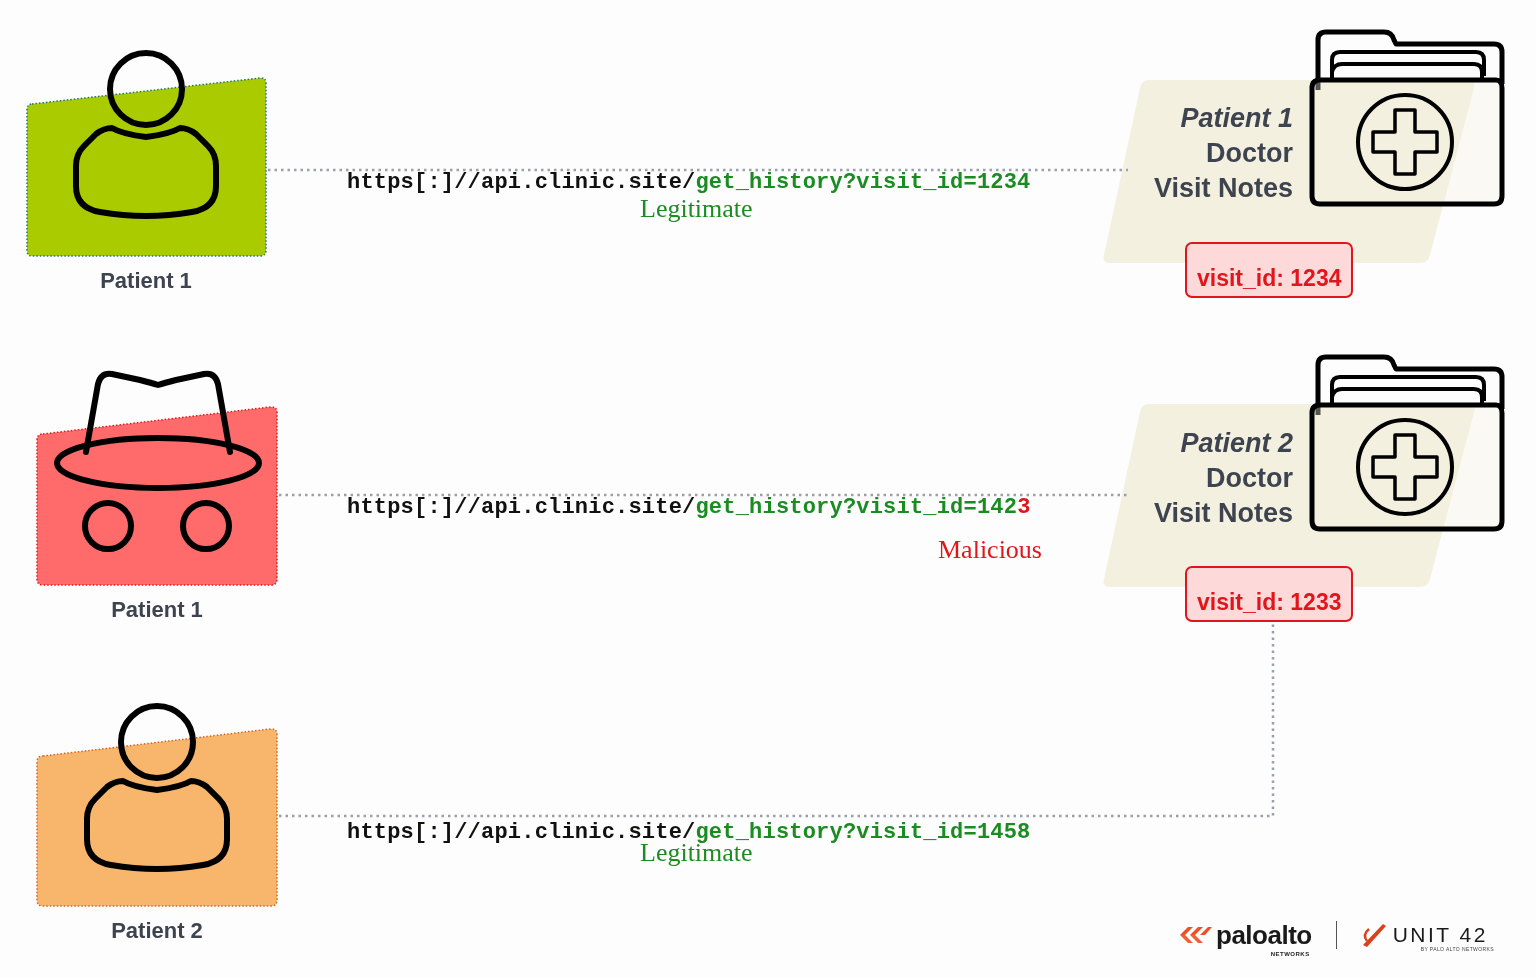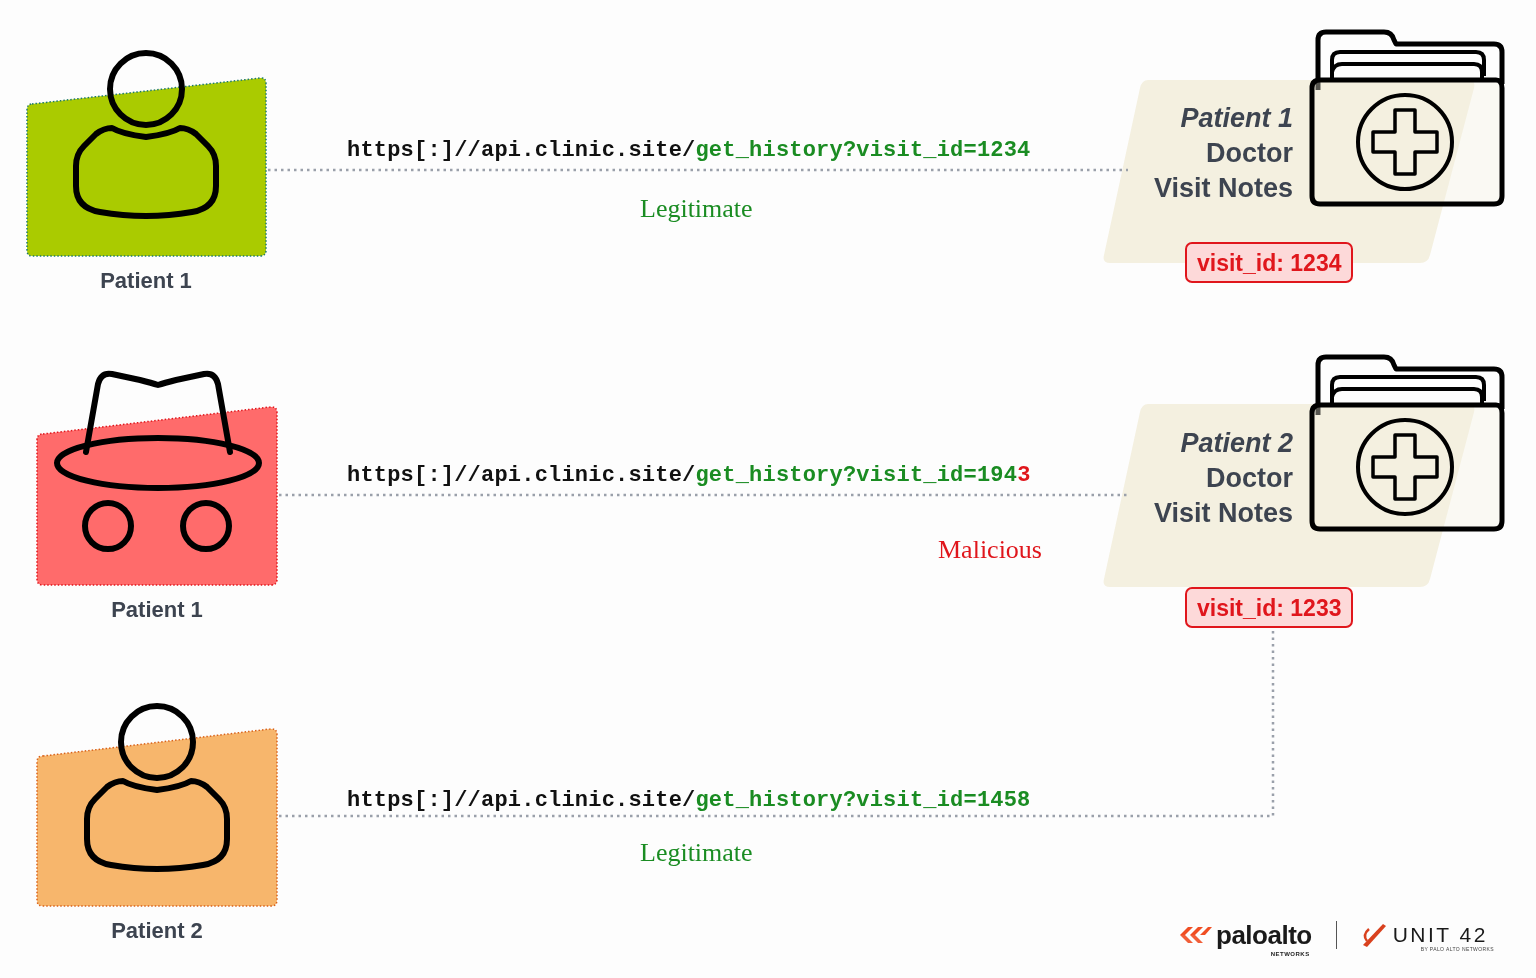--- a/index.html
+++ b/index.html
@@ -8,38 +8,38 @@
       background: #fdfdfd;
       font-family: "Liberation Sans", sans-serif;
     }
     svg.layer { position: absolute; left: 0; top: 0; }
     .actor-label {
       position: absolute; font-weight: bold; font-size: 22px; color: #3d4450;
       text-align: center; width: 200px;
     }
     .url {
       position: absolute; font-family: "Liberation Mono", monospace; font-weight: bold;
-      font-size: 22px; color: #111; white-space: nowrap; letter-spacing: 0.2px;
+      font-size: 22px; color: #111; white-space: nowrap; letter-spacing: 0.2px; margin-top: 32px;
     }
     .url .g { color: #1a8c22; }
     .url .r { color: #e0161c; }
     .verdict {
       position: absolute; font-family: "Liberation Serif", serif; 
       font-size: 26px; white-space: nowrap;
     }
     .verdict.legit { color: #1a8c22; }
     .verdict.mal { color: #e0161c; margin-top: 24px; }
     .record-text {
       position: absolute; text-align: right; color: #3d4450; font-weight: bold;
       font-size: 27px; line-height: 35px; width: 200px;
     }
     .record-text .pt { font-style: italic; }
     .badge {
       position: absolute; background: #fdd9d9; border: 2px solid #e0161c; border-radius: 7px;
-      color: #e0161c; font-weight: bold; font-size: 23px; padding: 6px 10px 4px 10px;
+      color: #e0161c; font-weight: bold; font-size: 23px; padding: 21px 10px 4px 10px;
       white-space: nowrap;
     }
     .logo-row { position: absolute; left: 1178px; top: 915px; height: 40px; display: flex; align-items: center; text-align: center; }
     .pa-word { font-weight: bold; font-size: 26px; color: #1a1a1a; letter-spacing: -0.5px; position: relative; }
     .pa-sub { position: absolute; font-size: 6px; font-weight: bold; right: 2px; bottom: -6px; letter-spacing: 0.5px; color: #222; }
     .divider { width: 1px; height: 28px; background: #555; margin: 0 22px 0 24px; }
     .u42 { font-weight: normal; font-size: 21px; letter-spacing: 2.5px; color: #1a1a1a; position: relative; }
     .u42-sub { position: absolute; font-size: 5px; left: 28px; bottom: -5px; color: #444; letter-spacing: 0.4px; white-space: nowrap; }
   </style>
 </head>
@@ -96,21 +96,21 @@
 </svg>
 
 <div class="actor-label" style="left:46px; top:268px;">Patient 1</div>
 <div class="actor-label" style="left:57px; top:597px;">Patient 1</div>
 <div class="actor-label" style="left:57px; top:918px;">Patient 2</div>
 
 <div class="url" style="left:347px; top:138px;">
   <span>https[:]//api.clinic.site/</span><span class="g">get_history?visit_id=1234</span>
 </div>
 <div class="url" style="left:347px; top:463px;">
-  <span>https[:]//api.clinic.site/</span><span class="g">get_history?visit_id=194</span><span class="r">3</span>
+  <span>https[:]//api.clinic.site/</span><span class="g">get_history?visit_id=142</span><span class="r">3</span>
 </div>
 <div class="url" style="left:347px; top:788px;">
   <span>https[:]//api.clinic.site/</span><span class="g">get_history?visit_id=1458</span>
 </div>
 
 <div class="verdict legit" style="left:640px; top:194px;">Legitimate</div>
 <div class="verdict mal" style="left:938px; top:511px;">Malicious</div>
 <div class="verdict legit" style="left:640px; top:838px;">Legitimate</div>
 
 <div class="record-text" style="left:1093px; top:101px;">
@@ -118,21 +118,21 @@
   <div>Doctor</div>
   <div>Visit Notes</div>
 </div>
 <div class="record-text" style="left:1093px; top:426px;">
   <div class="pt">Patient 2</div>
   <div>Doctor</div>
   <div>Visit Notes</div>
 </div>
 
 <div class="badge" style="left:1185px; top:242px;">visit_id: 1234</div>
-<div class="badge" style="left:1185px; top:566px;margin-top:21px;">visit_id: 1233</div>
+<div class="badge" style="left:1185px; top:566px;">visit_id: 1233</div>
 
 <div class="logo-row">
   <svg width="34" height="24" viewBox="0 0 34 24" style="margin-right:4px;">
     <g fill="#f04e23">
       <path d="M2,12 L10,4 L15,4 L7,12 Z"></path>
       <path d="M7,12 L15,20 L10,20 L2,12 Z" opacity="0.9"></path>
       <path d="M12,12 L20,4 L25,4 L17,12 Z"></path>
       <path d="M17,12 L25,20 L20,20 L12,12 Z" opacity="0.9"></path>
       <path d="M22,12 L30,4 L34,4 L27,12 Z"></path>
     </g>

